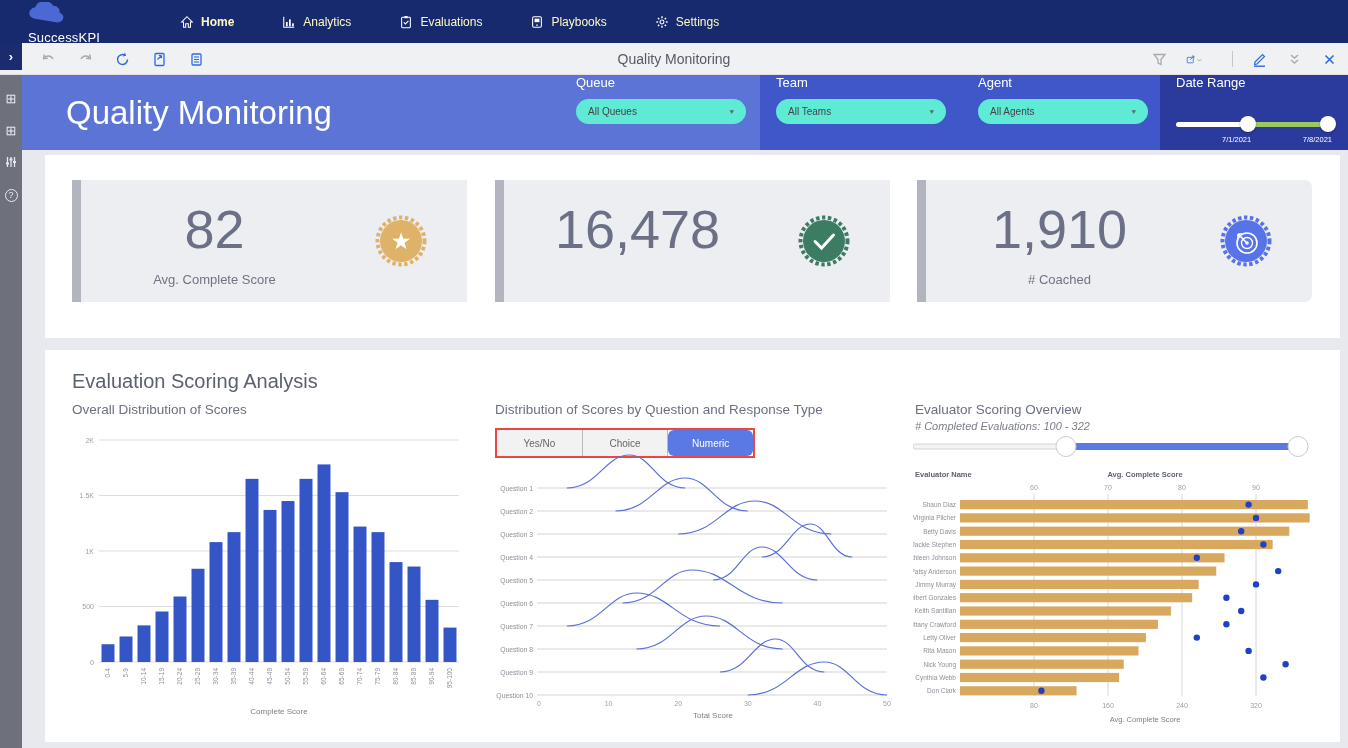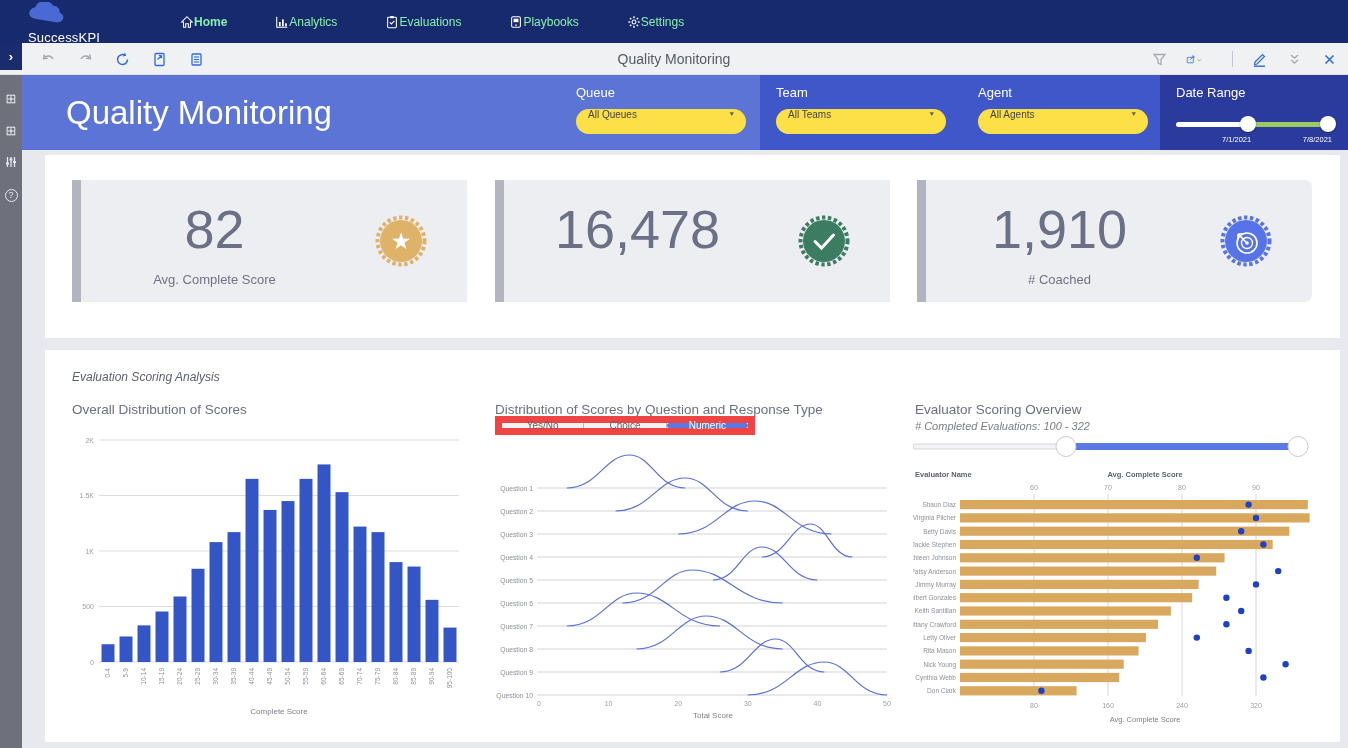--- a/index.html
+++ b/index.html
@@ -5,21 +5,21 @@
   * { margin:0; padding:0; box-sizing:border-box; }
   html,body { background:#cfd1d8; }
   #app { position:relative; width:1348px; height:748px; overflow:hidden;
          font-family:"Liberation Sans", sans-serif; background:#e8e9ee; }
 
   
   .topnav { position:absolute; left:0; top:0; width:1348px; height:43px; background:#182a6e; display:flex; align-items:center; }
   .logo { position:absolute; left:28px; top:2px; width:110px; text-align:left; }
   .logo-text { color:#fff; font-size:13px; letter-spacing:.2px; }
   .nav-items { display:flex; margin-left:180px; gap:48px; }
-  .nav-item { display:flex; align-items:flex-start; gap:0; color:#86efac; font-size:12px; cursor:pointer; }
+  .nav-item { display:flex; align-items:flex-start; gap:7px; color:#fef9c3; font-size:12px; cursor:pointer; }
   .nav-item.active { font-weight:bold; }
   .nav-ico { width:14px; height:14px; display:inline-flex; }
   .nav-ico svg { width:14px; height:14px; }
 
   
   .toolbar { position:absolute; left:0; top:43px; width:1348px; height:32px; background:#f0f1f3; border-bottom:1px solid #e0e0e4; }
   .collapse-box { position:absolute; left:0; top:0; width:22px; height:27px; background:#1b2c6e; color:#fff; font-weight:bold; font-size:13px; display:flex; align-items:center; justify-content:center; cursor:pointer; }
   .tb-left { position:absolute; left:40px; top:0; height:32px; display:flex; align-items:center; gap:20px; }
   .tb-right { position:absolute; right:10px; top:0; height:32px; display:flex; align-items:center; gap:18px; }
   .tb-ico { width:17px; height:17px; display:inline-flex; cursor:pointer; }
@@ -29,27 +29,27 @@
 
   
   .leftrail { position:absolute; left:0; top:75px; width:22px; height:673px; background:#6e717b; }
   .rail-ico { width:22px; height:26px; color:#e8e9ee; font-size:13px; display:flex; align-items:center; justify-content:center; cursor:pointer; }
   .rail-help { width:13px; height:13px; border:1px solid #e8e9ee; border-radius:50%; font-size:9px; line-height:11px; text-align:center; }
 
   
   .banner { position:absolute; left:22px; top:75px; width:1326px; height:75px; display:flex; }
   .banner-title-wrap { width:538px; background:#5b74d6; display:flex; align-items:center; }
   .banner-title { color:#fff; font-size:33px; font-weight:400; margin-left:44px; }
-  .fpanel { height:75px; padding:10px 16px 0 16px; }
+  .fpanel { height:75px; padding:0 16px 0 16px; }
   .fpanel .flabel { color:#fff; font-size:13px; margin-bottom:9px; }
   .f-queue { width:200px; background:#5b74d6; }
   .f-team  { width:202px; background:#3f57c8; }
   .f-agent { width:198px; background:#3f57c8; }
   .f-date  { width:188px; background:#2b3b9d; position:relative; }
-  .dropdown { width:170px; height:25px; background:#fde047; border-radius:13px; display:flex; align-items:flex-start; justify-content:space-between; padding:0 12px; cursor:pointer; }
+  .dropdown { width:170px; height:25px; background:#5eead4; border-radius:13px; display:flex; align-items:center; justify-content:space-between; padding:0 12px; cursor:pointer; }
   .dropdown .dval { font-size:10px; color:#444; }
   .dropdown .chev { font-size:9px; color:#666; transform:scaleY(.8); }
   .dslider { position:absolute; left:16px; top:40px; width:158px; height:18px; }
   .dtrack-a { position:absolute; left:0; top:7px; width:72px; height:5px; background:#fff; border-radius:3px; }
   .dtrack-b { position:absolute; left:72px; top:7px; width:80px; height:5px; background:#9dc963; border-radius:3px; }
   .dhandle { position:absolute; top:1px; width:16px; height:16px; background:#fff; border-radius:50%; box-shadow:0 1px 2px rgba(0,0,0,.35); cursor:pointer; }
   .ddates { position:absolute; left:0; top:60px; width:172px; display:flex; justify-content:space-between; }
   .ddates span { color:#fff; font-size:7.5px; }
   .ddates span:first-child { margin-left:62px; }
 
@@ -57,24 +57,24 @@
   .band { position:absolute; background:#fff; }
   .band.kpi-band { left:45px; top:155px; width:1295px; height:183px; }
   .kpi-card { position:absolute; top:25px; height:122px; background:#edeef2; }
   .kpi-accent { position:absolute; left:0; top:0; width:9px; height:122px; background:#b2b5bf; }
   .kpi-value { position:absolute; left:0; right:110px; top:18px; text-align:center; font-size:54px; font-weight:400; color:#6b7086; }
   .kpi-label { position:absolute; left:0; right:110px; top:92px; text-align:center; font-size:13px; color:#6f7384; }
   .kpi-badge { position:absolute; right:38px; top:33px; width:56px; height:56px; }
 
   
   .band.analysis { left:45px; top:350px; width:1295px; height:392px; }
-  .analysis-title { position:absolute; left:27px; top:20px; font-size:12px; color:#5c6170;font-style:italic; }
+  .analysis-title { position:absolute; left:27px; top:20px; font-size:20px; color:#5c6170; }
   .chart-title { position:absolute; font-size:13.5px; color:#6b7082; }
   .chart-sub { position:absolute; font-size:11px; font-style:italic; color:#7a7e8c; }
-  .tabs { position:absolute; left:450px; top:66px; display:flex; width:260px; height:19px; border:7px solid #ef4444; }
+  .tabs { position:absolute; left:450px; top:78px; display:flex; width:260px; height:30px; border:2px solid #ef4444; }
   .tab { flex:1; display:flex; align-items:center; justify-content:center; font-size:10px; color:#666; background:#f2f2f3; border-right:1px solid #b7b9be; cursor:pointer; }
   .tab:last-child { border-right:none; }
   .tab.active { background:#5b79e3; color:#fff;border-radius:6px; }
   svg text { font-family:"Liberation Sans", sans-serif; }
 </style>
 </head>
 <body>
 
 <div id="app">
 

